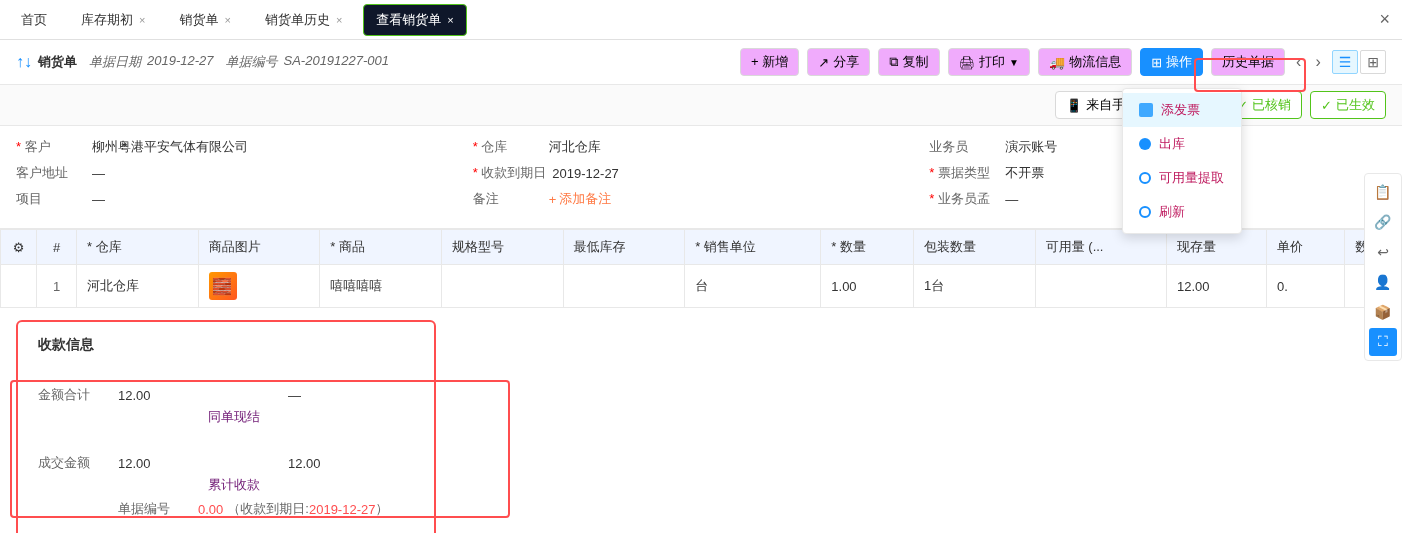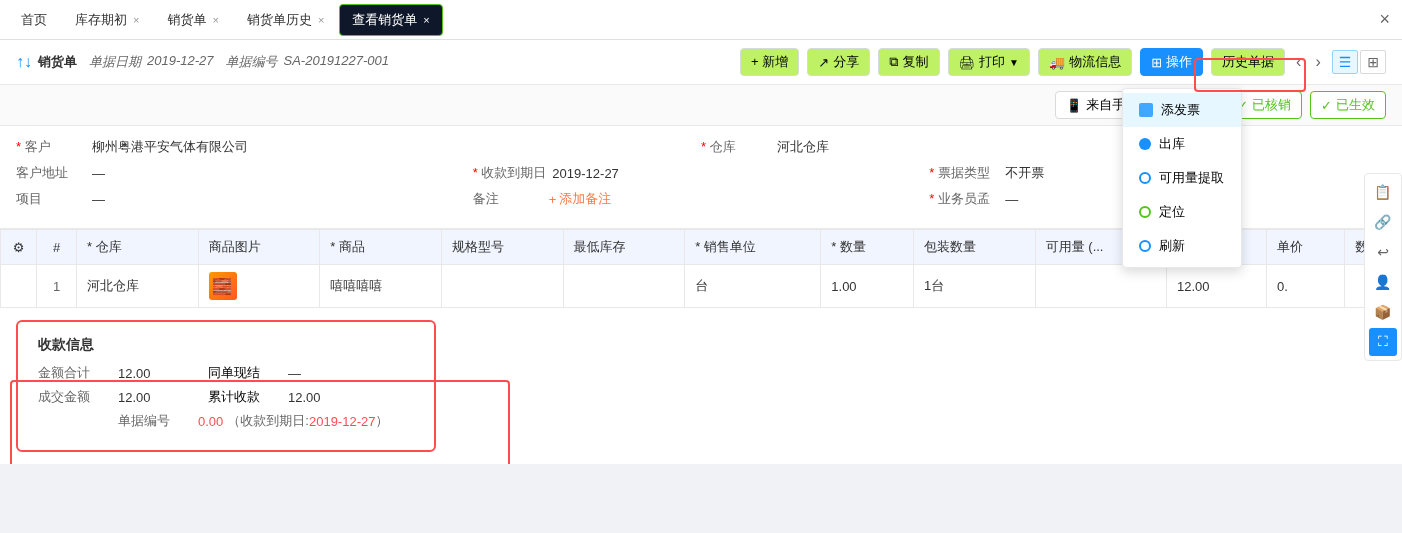--- a/index.html
+++ b/index.html
@@ -1,21 +1,21 @@
 <!DOCTYPE html>
 <html><head>
   <meta charset="utf-8">
   <style>
     * { box-sizing: border-box; margin: 0; padding: 0; }
     body { font-family: 'Microsoft YaHei', Arial, sans-serif; font-size: 13px; background: #f0f2f5; color: #333; }
 
     
     .tab-bar {
       display: flex; align-items: center; background: #fff; border-bottom: 1px solid #e0e0e0;
-      padding: 0 8px; height: 40px; gap: 2px;
+      padding: 0 8px; height: 40px; gap: 8px;
     }
     .tab {
       display: flex; align-items: center; padding: 0 12px; height: 32px; border-radius: 4px 4px 0 0;
       cursor: pointer; font-size: 13px; gap: 6px; border: 1px solid transparent;
       white-space: nowrap;
     }
     .tab.green { background: #0f172a; color: #fff; border-color: #52c41a; border-radius: 4px; }
     .tab-close { font-size: 11px; color: #999; cursor: pointer; }
     .tab-bar-spacer { flex: 1; }
     .tab-bar-close { font-size: 18px; color: #666; cursor: pointer; padding: 4px; }
@@ -23,21 +23,21 @@
     
     .doc-header {
       display: flex; align-items: center; background: #fff; padding: 8px 16px;
       border-bottom: 1px solid #e8e8e8; gap: 12px;
     }
     .doc-title { display: flex; align-items: center; gap: 6px; font-weight: bold; color: #333; }
     .doc-title-icon { color: #1890ff; font-size: 16px; }
     .doc-meta { display: flex; align-items: center; gap: 12px; color: #666; font-size: 13px; font-style: italic; }
     .doc-meta-item { display: flex; gap: 6px; }
     .doc-actions { margin-left: auto; display: flex; align-items: center; gap: 8px; }
-    .btn { display: flex; align-items: center; gap: 4px; padding: 4px 10px; border-radius: 4px; cursor: pointer; font-size: 13px; border: 1px solid #d9d9d9; background: #bef264; white-space: nowrap; }
+    .btn { display: flex; align-items: center; gap: 4px; padding: 4px 10px; border-radius: 4px; cursor: pointer; font-size: 13px; border: 1px solid #d9d9d9; background: #f0abfc; white-space: nowrap; }
     .btn.active-tab { background: #1890ff; color: #fff; border-color: #1890ff; }
 
     
     .toolbar {
       display: flex; align-items: center; background: #fafafa; padding: 6px 16px;
       border-bottom: 1px solid #e8e8e8; gap: 8px; flex-wrap: wrap;
     }
     .toolbar-btn { display: flex; align-items: center; gap: 4px; padding: 4px 10px; border-radius: 4px; cursor: pointer; font-size: 13px; border: 1px solid #d9d9d9; background: #fff; white-space: nowrap; }
     .toolbar-btn.green-outline { color: #52c41a; border-color: #52c41a; }
 
@@ -58,40 +58,40 @@
     .row-num { color: #666; text-align: center; }
     .subtotal-row td { background: #fffbe6; color: #666; }
 
     
     .bottom-area { display: flex; padding: 12px 16px; background: #fff; gap: 24px; }
     .payment-info { border: 2px solid #ff4d4f; border-radius: 6px; padding: 14px 20px; min-width: 420px; }
     .payment-title { font-weight: bold; font-size: 14px; margin-bottom: 10px; }
     .payment-row { display: flex; align-items: center; margin-bottom: 6px; gap: 0; }
     .payment-label { color: #666; min-width: 80px; }
     .payment-val { color: #333; min-width: 60px; }
-    .payment-label2 { color: #000000; min-width: 80px; margin-left: 30px; }
+    .payment-label2 { color: #701a75; min-width: 80px; margin-left: 30px; margin-top: 44px; }
     .payment-val2 { color: #333; }
     .payment-red { color: #ff4d4f; }
     .payment-date { color: #ff4d4f; }
 
     
     .right-sidebar {
       position: fixed; right: 0; top: 50%; transform: translateY(-50%);
       display: flex; flex-direction: column; gap: 2px; background: #fff;
       border: 1px solid #e8e8e8; border-radius: 4px; padding: 4px;
     }
     .sidebar-icon { width: 28px; height: 28px; display: flex; align-items: center; justify-content: center; cursor: pointer; color: #666; font-size: 14px; border-radius: 3px; }
 
     
     .dropdown-menu {
       position: absolute; top: 88px; right: 160px;
       background: #fff; border: 1px solid #e8e8e8; border-radius: 4px;
       box-shadow: 0 4px 12px rgba(0,0,0,0.15); z-index: 100; min-width: 120px; padding: 4px 0;
     }
-    .dropdown-item { display: flex; align-items: center; gap: 8px; padding: 8px 16px; cursor: pointer; font-size: 13px; color: #000000; }
+    .dropdown-item { display: flex; align-items: center; gap: 8px; padding: 8px 16px; cursor: pointer; font-size: 13px; color: #be185d; }
     .dropdown-icon-square { width: 14px; height: 14px; background: #40a9ff; border-radius: 2px; display: inline-block; }
     .dropdown-icon-circle { width: 12px; height: 12px; background: #1890ff; border-radius: 50%; display: inline-block; }
     .dropdown-icon-circle2 { width: 12px; height: 12px; border: 2px solid #52c41a; border-radius: 50%; display: inline-block; }
     .dropdown-icon-circle3 { width: 12px; height: 12px; border: 2px solid #1890ff; border-radius: 50%; display: inline-block; }
     .dropdown-item.highlighted { background: #e6f7ff; }
     
     .highlight-box {
       position: absolute; top: 58px; right: 96px;
       border: 2px solid #ff4d4f; border-radius: 4px;
       width: 112px; height: 34px; pointer-events: none; z-index: 200;
@@ -219,20 +219,24 @@
 
   <div class="form-area">
     <div class="form-row">
       <div class="form-field">
         <span class="form-label required">客户</span>
         <span class="form-value">柳州粤港平安气体有限公司</span>
       </div>
       <div class="form-field">
         <span class="form-label required">仓库</span>
         <span class="form-value">河北仓库</span>
+      </div>
+      <div class="form-field">
+        <span class="form-label">业务员</span>
+        <span class="form-value">演示账号</span>
       </div>
     </div>
     <div class="form-row">
       <div class="form-field">
         <span class="form-label">客户地址</span>
         <span class="form-value">—</span>
       </div>
       <div class="form-field">
         <span class="form-label required">收款到期日</span>
         <span class="form-value">2019-12-27</span>
@@ -340,24 +344,20 @@
     </div>
     <div class="dropdown-item">
       <span class="dropdown-icon-circle"></span>
       <span>出库</span>
     </div>
     <div class="dropdown-item">
       <span class="dropdown-icon-circle3"></span>
       <span>可用量提取</span>
     </div>
     <div class="dropdown-item">
-      <span class="dropdown-icon-circle2"></span>
-      <span>定位</span>
-    </div>
-    <div class="dropdown-item">
       <span class="dropdown-icon-circle3"></span>
       <span>刷新</span>
     </div>
   </div>
 
   <div class="right-sidebar">
     <div class="sidebar-icon">📋</div>
     <div class="sidebar-icon">🔗</div>
     <div class="sidebar-icon">↩</div>
     <div class="sidebar-icon">👤</div>

